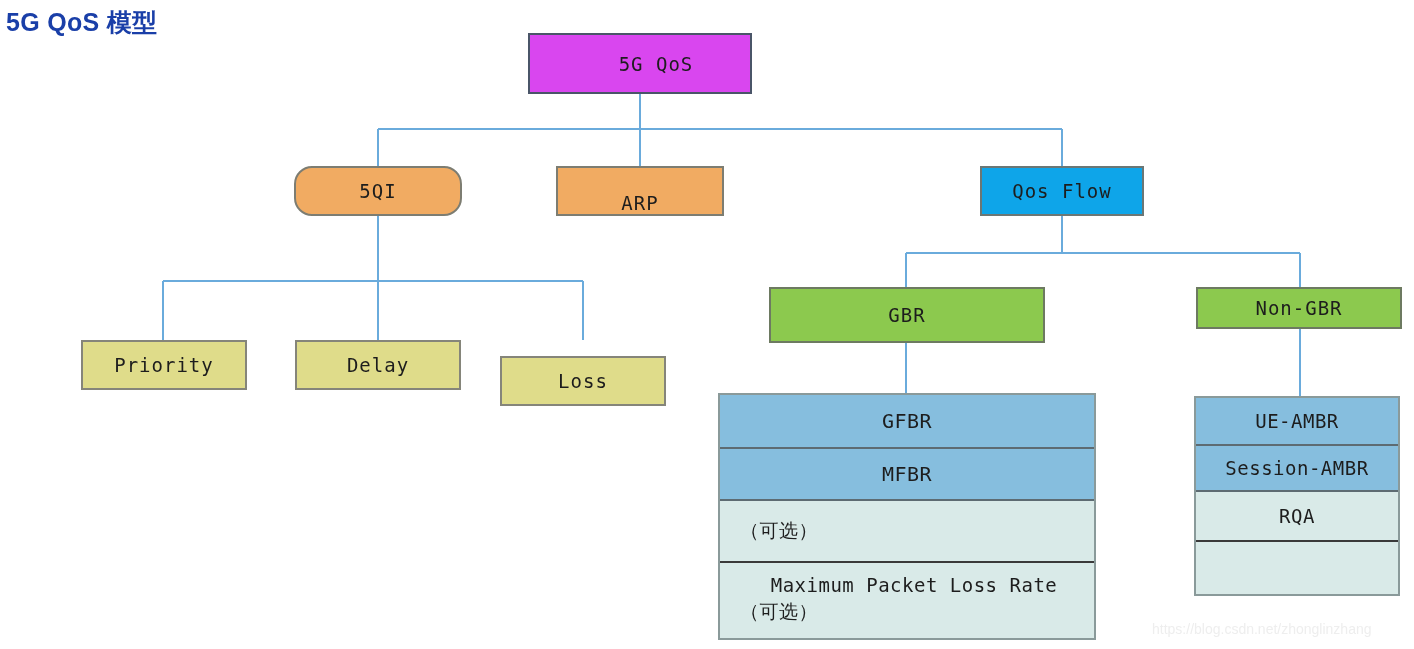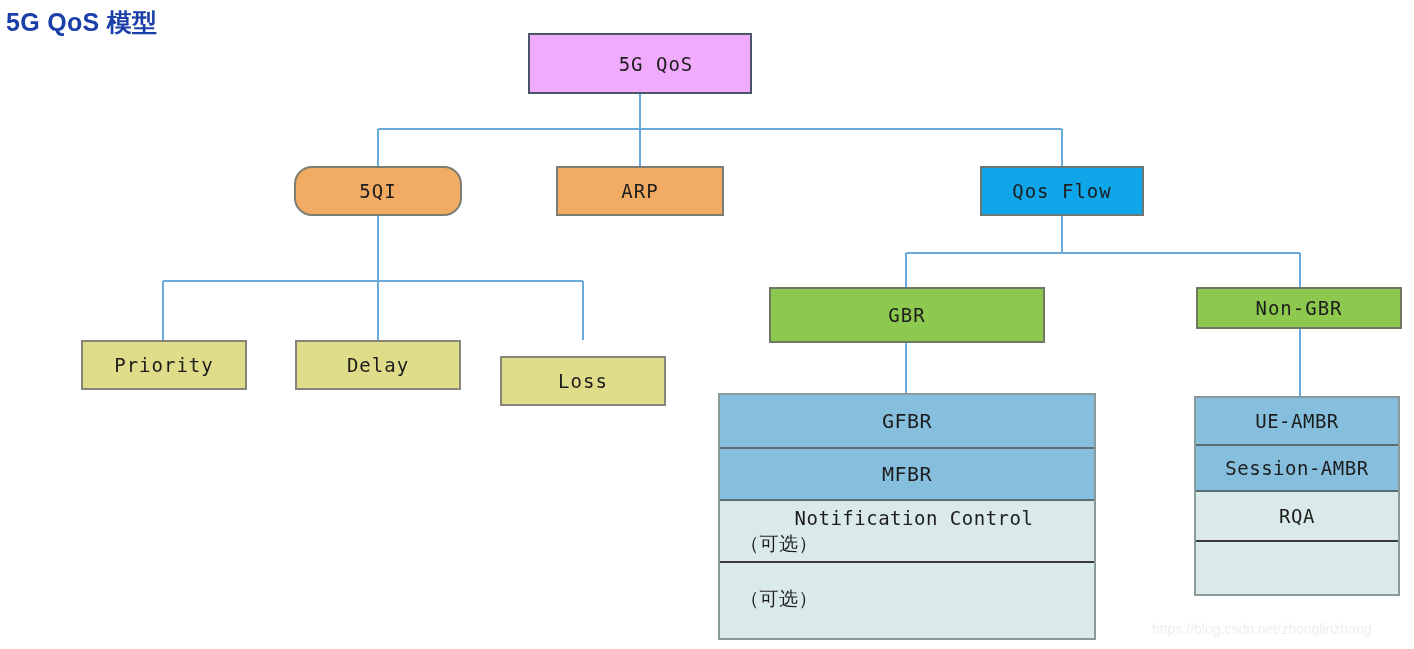--- a/index.html
+++ b/index.html
@@ -42,21 +42,21 @@
     display: flex;
     align-items: center;
     justify-content: center;
     font-family: "DejaVu Sans Mono", "Liberation Mono", monospace;
     font-size: 19px;
     color: #1d1d1d;
     letter-spacing: 1px;
     white-space: nowrap;
   }
   .node.root {
-    background: #f0abfc;
+    background: #d946ef;
     border: 2px solid #4a5568;
     padding-left: 32px;
   }
   .node.orange {
     background: #f1ab62;
     border: 2px solid #7d7d72;
   }
   .node.teal {
     background: #0ea5e9;
     border: 2px solid #6b7775;
@@ -166,21 +166,21 @@
 </svg>
 
 <div class="node root" style="left:528px; top:33px; width:224px; height:61px;">
   <span>5G QoS</span>
 </div>
 
 <div class="node orange" style="left:294px; top:166px; width:168px; height:50px;border-radius:18px;">
   <span>5QI</span>
 </div>
 
-<div class="node orange" style="left:556px; top:166px; width:168px; height:50px;">
+<div class="node orange" style="left:556px; top:166px; width:168px; height:50px;align-items:flex-end;">
   <span>ARP</span>
 </div>
 
 <div class="node teal" style="left:980px; top:166px; width:164px; height:50px;">
   <span>Qos Flow</span>
 </div>
 
 <div class="node khaki" style="left:81px; top:340px; width:166px; height:50px;">
   <span>Priority</span>
 </div>
@@ -203,26 +203,26 @@
 
 <div class="attr-table" id="gbr-table">
   <div class="attr-row blue r0">
     <span>GFBR</span>
   </div>
   <div class="attr-row blue r1">
     <span>MFBR</span>
   </div>
   <div class="attr-row mint r2">
     <span class="wrap2">
-      <span class="l1">Notification Control</span>
       <span class="l2">（可选）</span>
     </span>
   </div>
   <div class="attr-row mint r3 last">
     <span class="wrap2">
+      <span class="l1">Maximum Packet Loss Rate</span>
       <span class="l2">（可选）</span>
     </span>
   </div>
 </div>
 
 <div class="attr-table" id="nongbr-table">
   <div class="attr-row blue r0">
     <span>UE-AMBR</span>
   </div>
   <div class="attr-row blue r1">

